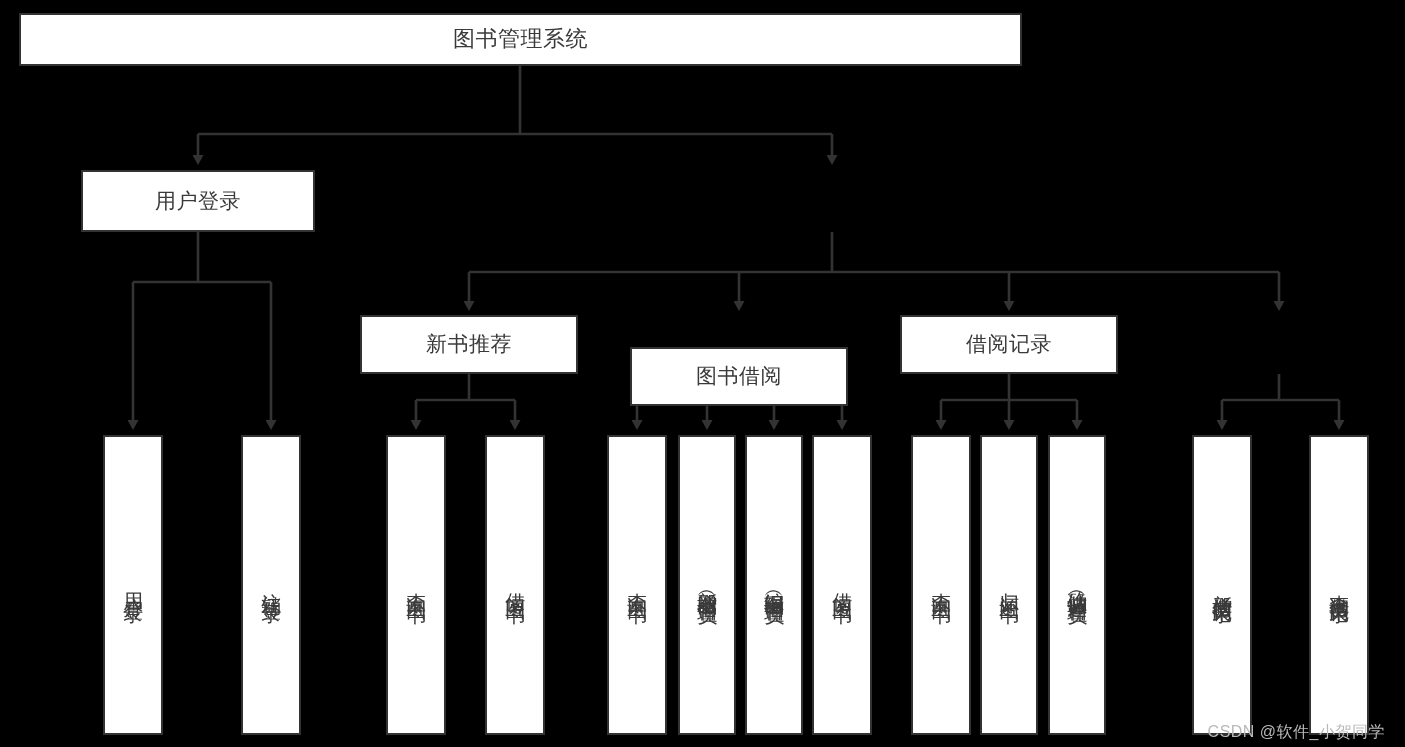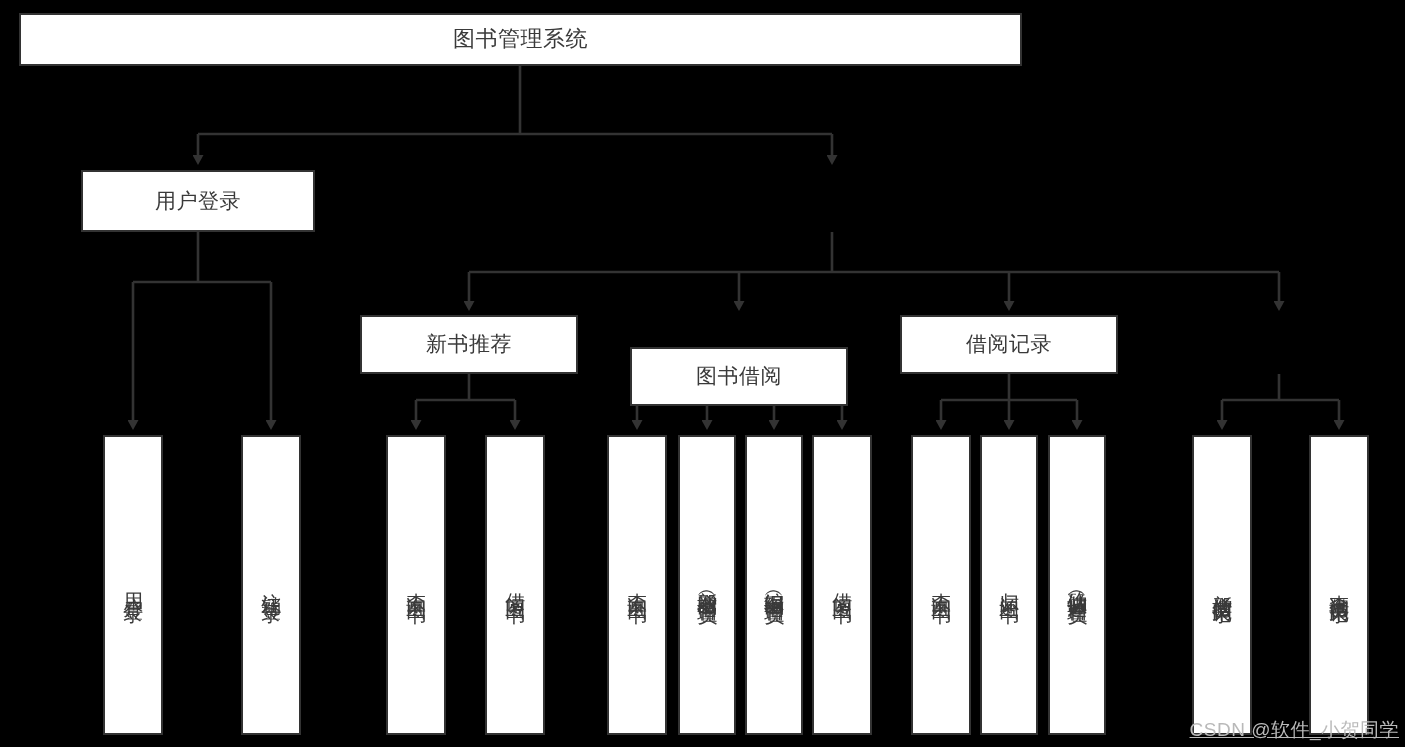--- a/index.html
+++ b/index.html
@@ -49,28 +49,27 @@
     font-size: 20px;
   }
   .node.vertical.tall .node-label {
     letter-spacing: 2px;
   }
   .node.root .node-label {
     font-size: 22px;
   }
   #watermark {
     position: absolute;
-    right: 6px;
+    right: 20px;
     bottom: 4px;
-    font-size: 19px;
+    font-size: 16px;
     color: #b9b9b9;
     letter-spacing: 0.5px;
     white-space: nowrap;
     user-select: none;
-    text-decoration: underline;
   }
 </style>
 </head>
 <body>
 
 <div id="stage">
 
   <svg id="wires" viewBox="0 0 1405 747" xmlns="http://www.w3.org/2000/svg">
     <defs>
       <marker id="arrow" markerWidth="10" markerHeight="11" refX="1" refY="5.5" orient="auto" markerUnits="userSpaceOnUse">

